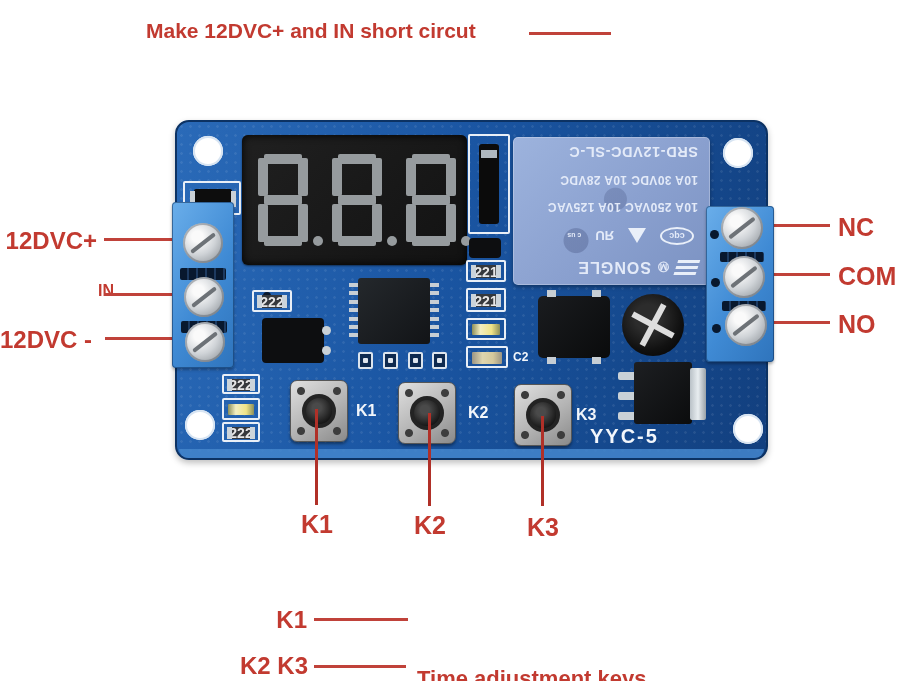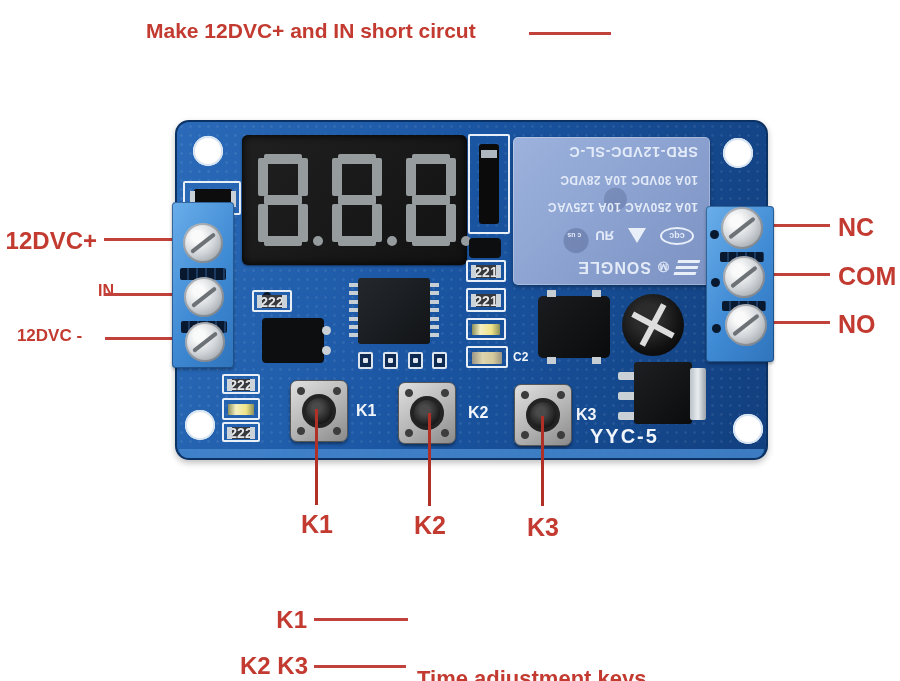--- a/index.html
+++ b/index.html
@@ -145,21 +145,21 @@
 
 <div class="stage">
 
   <div class="ann" style="left:146px; top:11px; font-size:21px;">Make 12DVC+ and IN short circut</div>
   <div class="hline" style="left:529px; top:24px; width:82px;"></div>
 
   <div class="ann" style="left:0; top:219px; width:97px; text-align:right; font-size:24px;">12DVC+</div>
   <div class="hline" style="left:104px; top:230px; width:88px;"></div>
   <div class="ann" style="left:17px; top:274px; width:97px; text-align:right; font-size:16px;">IN</div>
   <div class="hline" style="left:104px; top:285px; width:88px;"></div>
-  <div class="ann" style="left:0; top:318px; width:99px; text-align:center; font-size:17px;">12DVC -</div>
+  <div class="ann" style="left:0; top:318px; width:99px; text-align:left; font-size:24px;">12DVC -</div>
   <div class="hline" style="left:105px; top:329px; width:88px;"></div>
 
   <div class="hline" style="left:746px; top:216px; width:84px;"></div>
   <div class="ann" style="left:838px; top:205px; font-size:25px;">NC</div>
   <div class="hline" style="left:748px; top:265px; width:82px;"></div>
   <div class="ann" style="left:838px; top:254px; font-size:25px;">COM</div>
   <div class="hline" style="left:750px; top:313px; width:80px;"></div>
   <div class="ann" style="left:838px; top:302px; font-size:25px;">NO</div>
 
   <div class="pcb">

